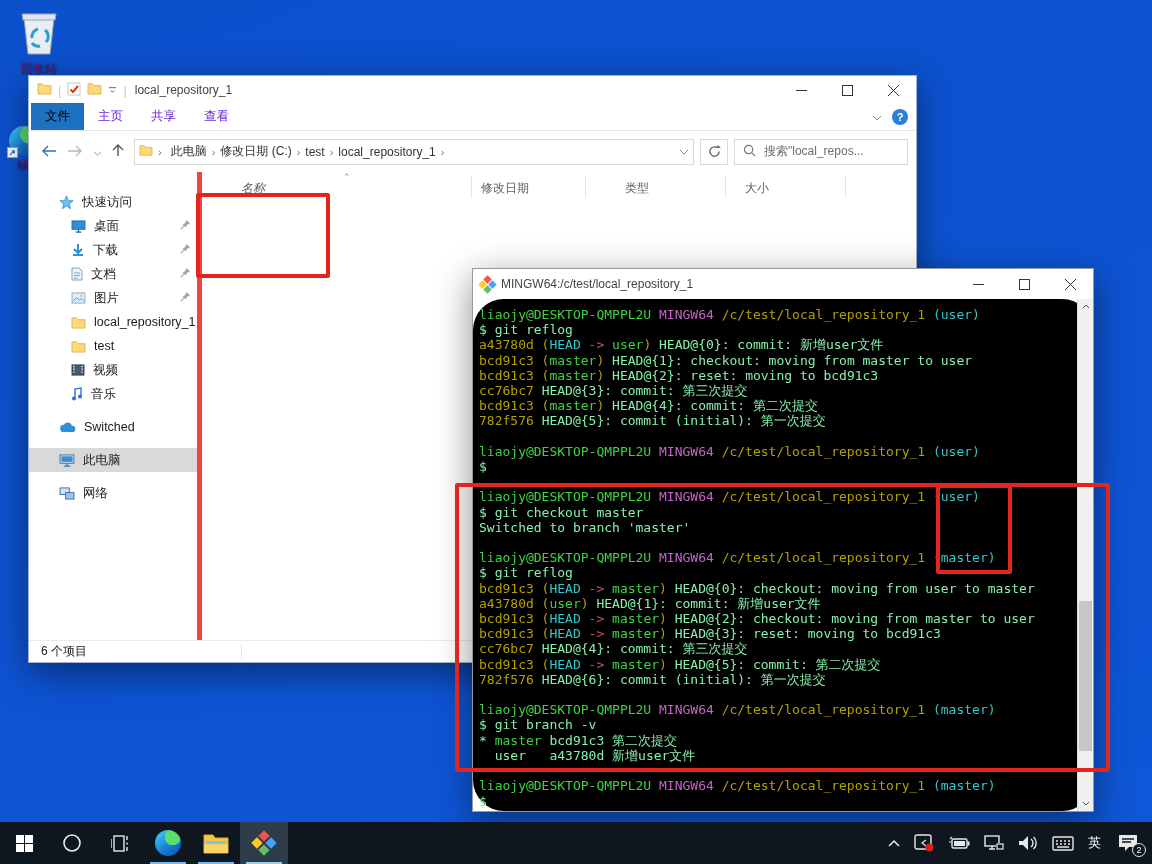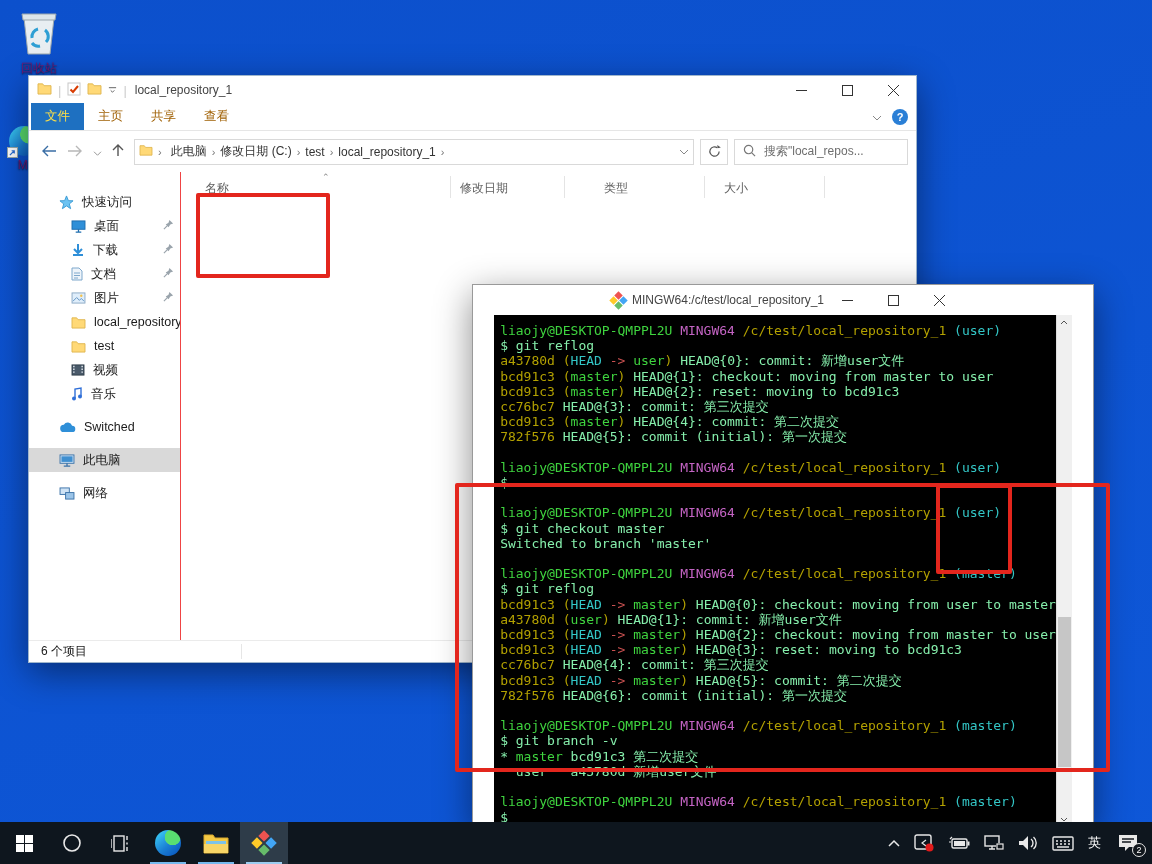--- a/index.html
+++ b/index.html
@@ -16,50 +16,50 @@
   .win { position:absolute; background:#fff; box-shadow:0 10px 34px rgba(0,0,0,.45); }
   .titlebar { height:28px; background:#fff; display:flex; align-items:center; padding-left:8px; font-size:12px; color:#444; }
   .win-btns { margin-left:auto; display:flex; height:100%; }
   .win-btn { width:46px; height:100%; display:flex; align-items:center; justify-content:center; }
   .win-btn svg { stroke:#333; }
   
   #explorer { left:28px; top:75px; width:889px; height:588px; z-index:10; border:1px solid #9fb6cc; display:flex; flex-direction:column; }
   .qat { display:flex; align-items:center; gap:6px; }
   .qat .sep { color:#ccc; font-size:13px; }
   .ribbon-row { height:27px; display:flex; align-items:flex-end; background:#fff; padding-left:2px; position:relative; border-bottom:1px solid #e6e6e6; }
-  .rtab { font-size:12.5px; padding:5px 14px; color:#a16207; }
-  .rtab.active { background:#1e70c1; color:#fde047;margin-top:12px; }
+  .rtab { font-size:12.5px; padding:5px 14px; color:#6d28d9; }
+  .rtab.active { background:#1e70c1; color:#000000;margin-top:12px; }
   .ribbon-right { position:absolute; right:8px; bottom:4px; display:flex; align-items:center; gap:10px; }
   .help-circle { width:16px; height:16px; border-radius:50%; background:#2a7fd6; color:#fff; font-size:11px; font-weight:bold; display:flex; align-items:center; justify-content:center; }
   .addr-row { height:41px; display:flex; align-items:center; background:#fff; padding:0 8px; gap:6px; }
   .navbtns { display:flex; align-items:center; gap:10px; padding:0 4px; }
   .addr-box { flex:0 0 560px; height:26px; border:1px solid #d9d9d9; display:flex; align-items:center; padding:0 4px; gap:4px; font-size:12px; color:#333; }
   .crumb { padding:2px 4px; white-space:nowrap; }
   .crumb-sep { color:#777; font-size:11px; padding:0 1px; }
   .addr-box .chev-end { margin-left:auto; }
   .refresh-btn { width:28px; height:26px; border:1px solid #d9d9d9; display:flex; align-items:center; justify-content:center; }
   .search-box { flex:1; height:26px; border:1px solid #d9d9d9; display:flex; align-items:center; padding:0 8px; gap:8px; font-size:12px; color:#6e6e6e; }
   .ex-main { flex:1; display:flex; position:relative; background:#fff; }
-  .sidebar { width:152px; border-right:1px solid #ef4444; padding-top:18px; font-size:12.5px; color:#1a1a1a; overflow:hidden; }
+  .sidebar { width:173px; border-right:5px solid #ef4444; padding-top:18px; font-size:12.5px; color:#1a1a1a; overflow:hidden; }
   .side-item { height:24px; display:flex; align-items:center; gap:8px; padding-right:6px; }
   .side-item.l0 { padding-left:30px; }
   .side-item.l1 { padding-left:42px; }
   .side-item.gap { margin-top:9px; }
   .side-item.selected { background:#d9d9d9; }
   .side-item .pin { margin-left:auto; }
   .filepane { flex:1; position:relative; font-size:12.5px; color:#1a1a1a; }
   .col-head { position:absolute; top:8px; font-size:12px; color:#606060; }
   .col-sep { position:absolute; top:4px; height:22px; width:1px; background:#e4e4e4; }
   .sort-caret { position:absolute; top:0px; left:141px; color:#8a8a8a; font-size:9px; }
   .statusbar { height:22px; border-top:1px solid #ebebeb; display:flex; align-items:center; font-size:12px; color:#1a1a1a; padding-left:12px; background:#fff; position:relative; }
   .statusbar .vsep { position:absolute; left:212px; top:3px; bottom:3px; width:1px; background:#e6e6e6; }
   
-  #terminal { left:472px; top:284px; width:622px; height:544px; z-index:20; border:1px solid #999; display:flex; flex-direction:column;align-items:center; }
+  #terminal { left:472px; top:268px; width:622px; height:544px; z-index:20; border:1px solid #999; display:flex; flex-direction:column; }
   #terminal .titlebar { height:30px; }
-  .term-body { flex:1; background:#000; position:relative; display:flex; }
+  .term-body { flex:1; background:#000; position:relative; display:flex;border-radius:31px; }
   .term-out {
     flex:1; padding:8px 0 0 6px;
     font-family:"DejaVu Sans Mono","Liberation Mono",monospace;
     font-size:13px; line-height:15.2px; color:#d8d8d8; white-space:pre; overflow:hidden;
   }
   .c-g{color:#3fd43f} .c-m{color:#c464c4} .c-y{color:#b3a100} .c-c{color:#33c7c7} .c-r{color:#c85050} .c-w{color:#86efac}
   .term-scroll { width:16px; background:#f0f0f0; position:relative; border-left:1px solid #dcdcdc; }
   .scroll-arrow { position:absolute; left:0; width:100%; height:15px; display:flex; align-items:center; justify-content:center; }
   .scroll-thumb { position:absolute; left:1px; width:13px; background:#c6c6c6; }
   
@@ -325,21 +325,21 @@
             <svg width="16" height="13" viewBox="0 0 17 14">
               <rect x="1" y="1" width="10" height="7" fill="#cfe3f5" stroke="#3a72a8"></rect>
               <rect x="7" y="6" width="9" height="7" fill="#9bc4e8" stroke="#3a72a8"></rect>
             </svg>
           </span>
           <span>网络</span>
         </div>
       </div>
     <div class="filepane" id="ex-files">
       <span class="sort-caret">⌃</span>
-    <div class="col-head" style="left: 24px;">名称</div>
+    <div class="col-head" style="left: 39px; font-style: italic;">名称</div>
         <div class="col-sep" style="left: 269px;"></div>
         <div class="col-head" style="left: 279px;">修改日期</div>
         <div class="col-sep" style="left: 383px;"></div>
         <div class="col-head" style="left: 423px;">类型</div>
         <div class="col-sep" style="left: 523px;"></div>
         <div class="col-head" style="left: 543px;">大小</div>
         <div class="col-sep" style="left: 643px;"></div>
       </div>
   </div>
 

